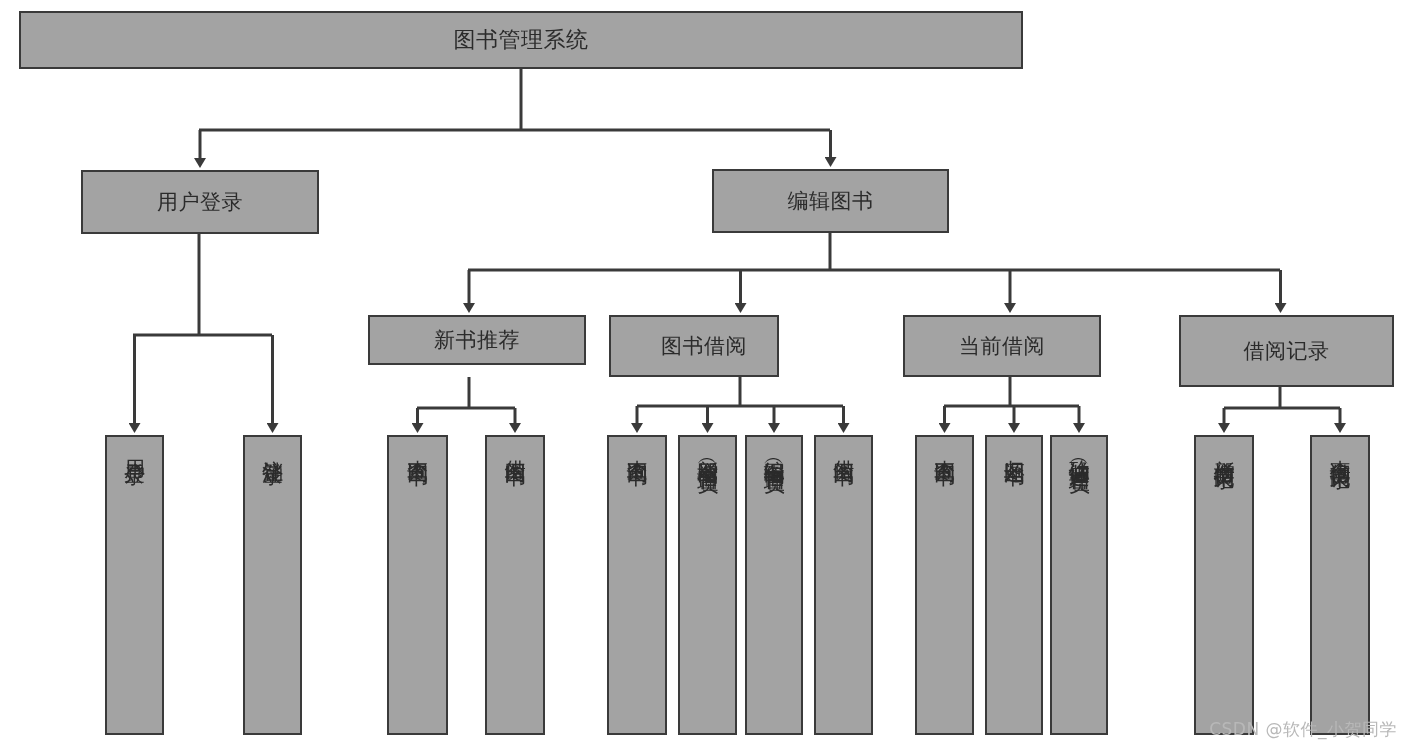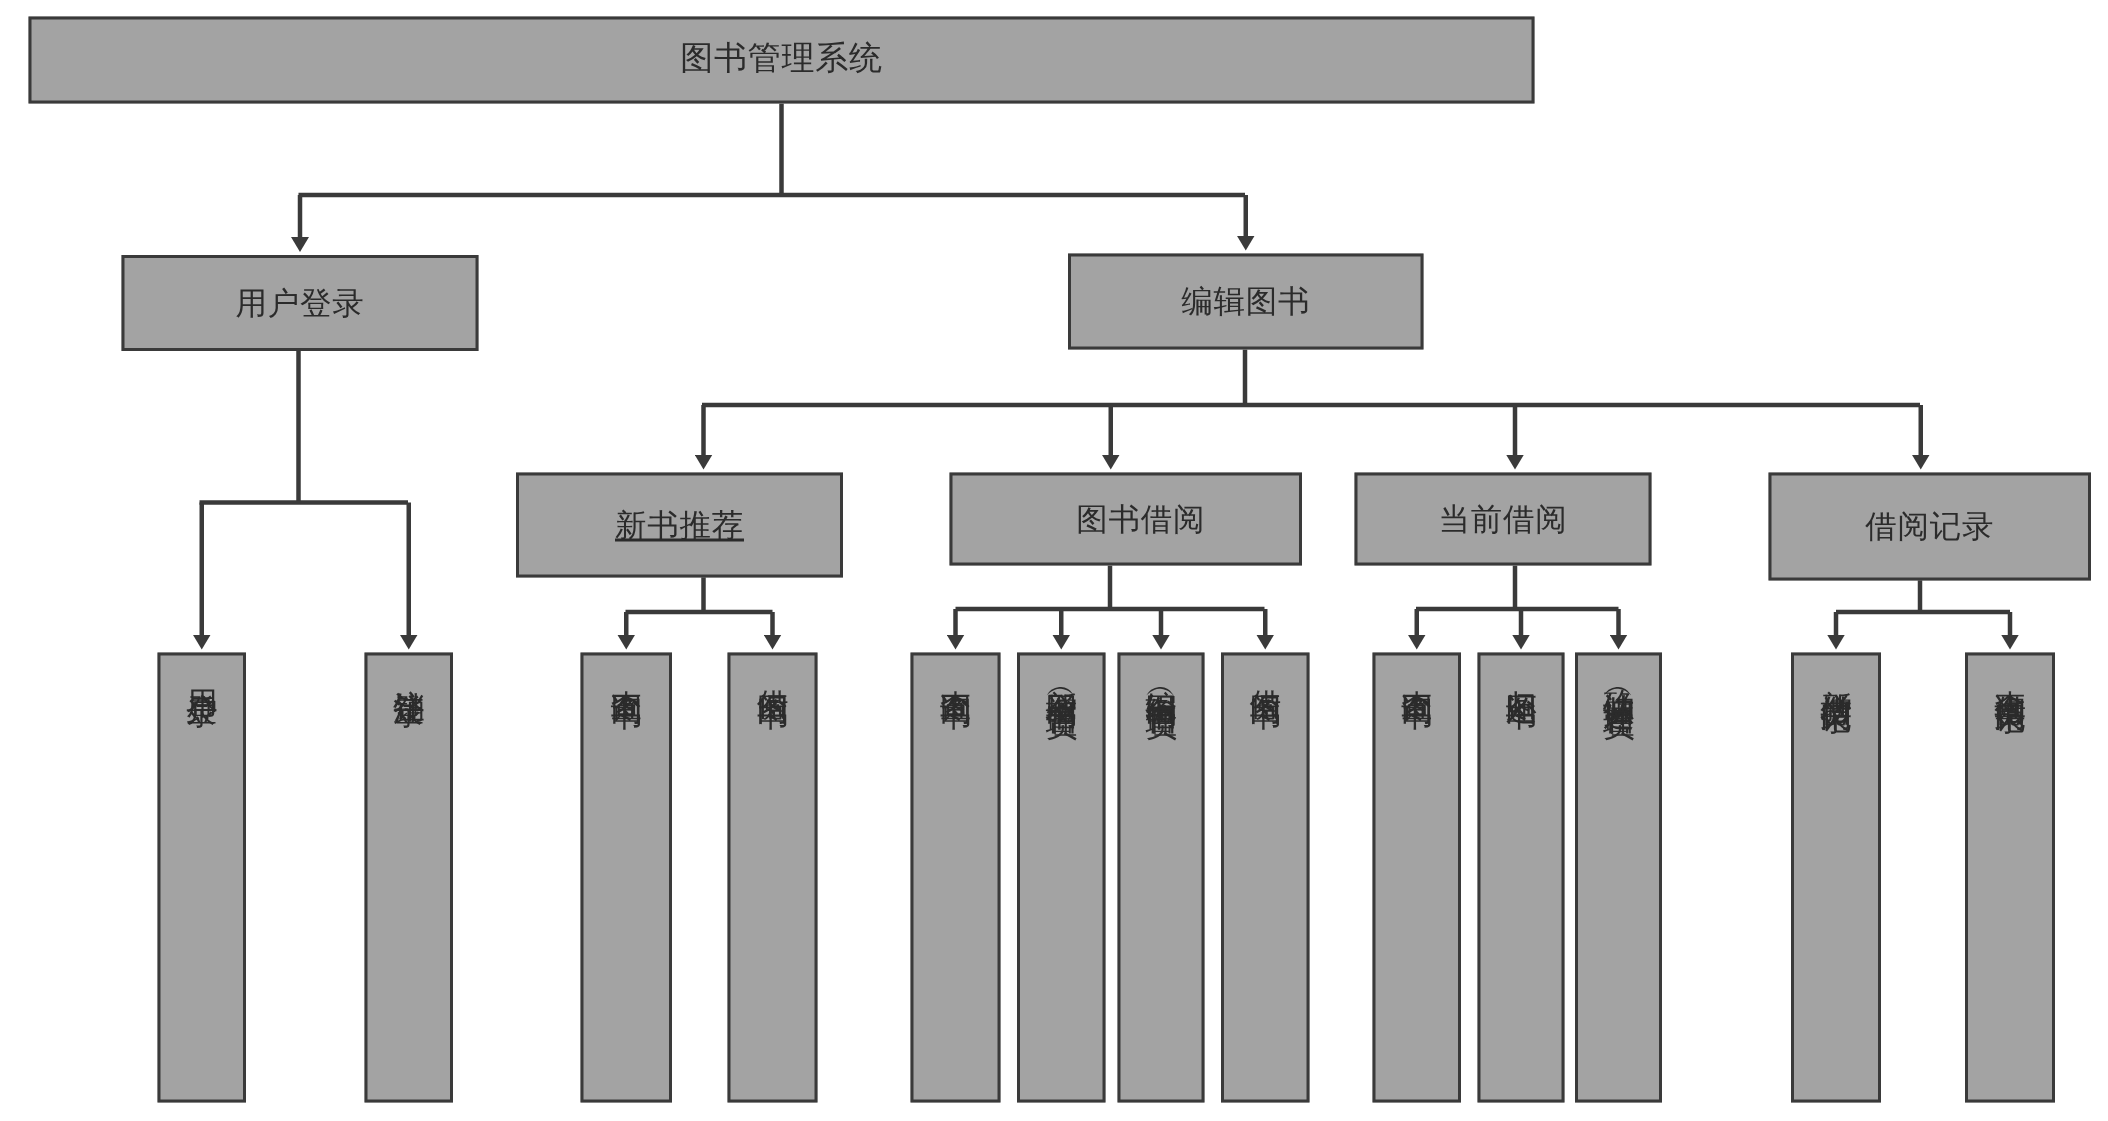--- a/index.html
+++ b/index.html
@@ -124,24 +124,24 @@
   <div id="nodes">
       <div class="node horizontal root" style="left: 19px; top: 11px; width: 1004px; height: 58px;">
         <span class="node-label">图书管理系统</span>
       </div>
       <div class="node horizontal" style="left: 81px; top: 170px; width: 238px; height: 64px;">
         <span class="node-label">用户登录</span>
       </div>
       <div class="node horizontal" style="left: 712px; top: 169px; width: 237px; height: 64px;">
         <span class="node-label">编辑图书</span>
       </div>
-      <div class="node horizontal" style="left: 344px; top: 315px; width: 218px; height: 70px; text-decoration: underline;">
+      <div class="node horizontal" style="left: 368px; top: 315px; width: 218px; height: 50px;">
         <span class="node-label">新书推荐</span>
       </div>
-      <div class="node horizontal" style="left: 633px; top: 315px; width: 235px; height: 62px; padding-left: 20px;">
+      <div class="node horizontal" style="left: 609px; top: 315px; width: 170px; height: 62px; padding-left: 20px;">
         <span class="node-label">图书借阅</span>
       </div>
       <div class="node horizontal" style="left: 903px; top: 315px; width: 198px; height: 62px;">
         <span class="node-label">当前借阅</span>
       </div>
       <div class="node horizontal" style="left: 1179px; top: 315px; width: 215px; height: 72px;">
         <span class="node-label">借阅记录</span>
       </div>
       <div class="node vertical" style="left: 105px; top: 435px; width: 59px; height: 300px;">
         <span class="node-label">用户登录</span>
@@ -177,13 +177,14 @@
         <span class="node-label">确认归还（管理员）</span>
       </div>
       <div class="node vertical" style="left: 1194px; top: 435px; width: 60px; height: 300px;">
         <span class="node-label">新增借阅记录</span>
       </div>
       <div class="node vertical" style="left: 1310px; top: 435px; width: 60px; height: 300px;">
         <span class="node-label">查询借阅记录</span>
       </div>
     </div>
 
+  <div id="watermark">CSDN @软件_小贺同学</div>
 </div>
 
 </body></html>

